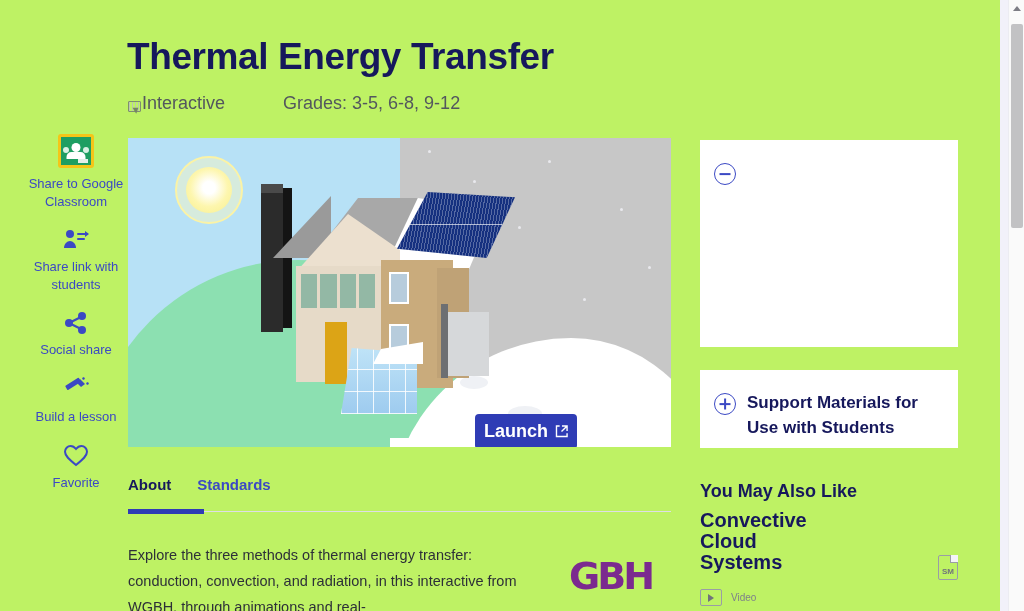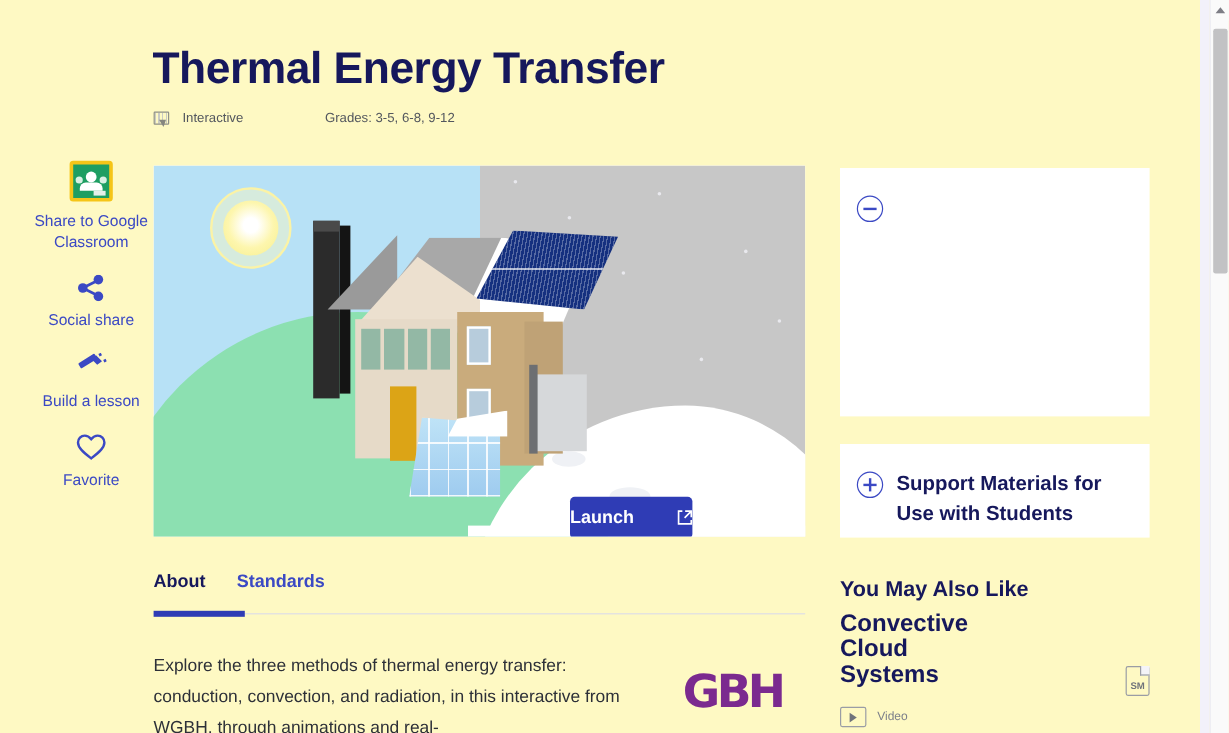--- a/index.html
+++ b/index.html
@@ -2,21 +2,21 @@
 <html><head>
 <meta charset="utf-8">
 <style>
   * { box-sizing: border-box; margin: 0; padding: 0; }
   html, body {
     width: 1024px; height: 611px;
     overflow: hidden;
     background: #f4f4f8;
     font-family: "Liberation Sans", sans-serif;
   }
-  #page { position: relative; width: 1024px; height: 611px; background: #fef9c3; }
+  #page { position: relative; width: 1024px; height: 611px; background: #bef264; }
 
   
   .scrollbar {
     position: absolute; top: 0; right: 0; width: 16px; height: 611px;
     background: #fafafa; border-left: 1px solid #ececf2;
   }
   .sb-up {
     position: absolute; top: 0; left: 0; width: 16px; height: 17px;
     background: #fafafa; display: flex; align-items: center; justify-content: center;
   }
@@ -35,22 +35,22 @@
   }
 
   
   .title {
     position: absolute; left: 127px; top: 36px;
     font-size: 37px; font-weight: bold; letter-spacing: -0.4px;
     color: #16185c;
   }
   .meta-row {
     position: absolute; left: 128px; top: 93px;
-    display: flex; align-items: flex-start; gap: 10px;
-    font-size: 11px; color: #53575e;
+    display: flex; align-items: flex-end; 
+    font-size: 18px; color: #53575e;
   }
   .meta-icon { display: inline-block; width: 14px; height: 13px; position: relative; opacity: .75; }
   .meta-icon::before {
     content: ""; position: absolute; left: 0; top: 0; width: 11px; height: 9px;
     border: 1.4px solid #6a6d75; border-radius: 1px;
     background: repeating-linear-gradient(90deg,#b9bcc4 0 1px,transparent 1px 3px);
   }
   .meta-icon::after {
     content: ""; position: absolute; left: 6px; top: 5px; width: 0; height: 0;
     border-left: 5px solid #5d6069; border-top: 3px solid transparent; border-bottom: 4px solid transparent;
@@ -165,22 +165,22 @@
       repeating-linear-gradient(0deg, rgba(255,255,255,.85) 0 1.5px, transparent 1.5px 22px);
   }
   .sunroom-snow {
     position: absolute; left: 112px; top: 166px; width: 50px; height: 22px; background: #fff;
     clip-path: polygon(16% 32%, 100% 0, 100% 100%, 0 100%);
   }
 
   .launch-btn {
     position: absolute; left: 347px; top: 276px; width: 102px; height: 35px;
     background: #2f3cb5; color: #fff; border: none; border-radius: 4px;
-    font-family: "Liberation Sans", sans-serif; font-size: 15px; font-weight: bold;
-    display: flex; align-items: center; justify-content: space-between; gap: 7px; cursor: pointer;
+    font-family: "Liberation Sans", sans-serif; font-size: 18px; font-weight: bold;
+    display: flex; align-items: center; justify-content: center; gap: 7px; cursor: pointer;
   }
 
   
   .tabs {
     position: absolute; left: 128px; top: 476px; width: 543px;
     display: flex; gap: 26px; align-items: flex-end;
   }
   .tab { font-size: 15px; font-weight: bold; padding-bottom: 9px; cursor: pointer; }
   .tab.active { color: #16185c; text-align: right; }
   .tab.inactive { color: #3b49c4; }
@@ -291,20 +291,30 @@
 
     <div class="rail-item">
       <div class="gc-icon">
         <span class="gc-side l"></span>
           <span class="gc-side r"></span>
           <span class="gc-bar"></span>
       </div>
       <div class="rail-label">Share to Google Classroom</div>
     </div>
 
+    <div class="rail-item">
+      <svg class="icon-svg" width="26" height="22" viewBox="0 0 26 22">
+        <circle cx="7" cy="5" r="4" fill="#3b49c4"></circle>
+        <path d="M1 19c0-4 3-7 6-7s6 3 6 7z" fill="#3b49c4"></path>
+        <rect x="14" y="4" width="11" height="2" rx="1" fill="#3b49c4"></rect>
+        <rect x="14" y="9" width="8" height="2" rx="1" fill="#3b49c4"></rect>
+        <path d="M22 2l4 3-4 3z" fill="#3b49c4"></path>
+      </svg>
+      <div class="rail-label">Share link with students</div>
+    </div>
 
     <div class="rail-item">
       <svg class="icon-svg" width="24" height="22" viewBox="0 0 24 22">
         <circle cx="18" cy="4" r="4" fill="#3b49c4"></circle>
         <circle cx="5" cy="11" r="4" fill="#3b49c4"></circle>
         <circle cx="18" cy="18" r="4" fill="#3b49c4"></circle>
         <path d="M7 10l10-5M7 12l10 5" stroke="#3b49c4" stroke-width="2.2" fill="none"></path>
       </svg>
       <div class="rail-label">Social share</div>
     </div>

